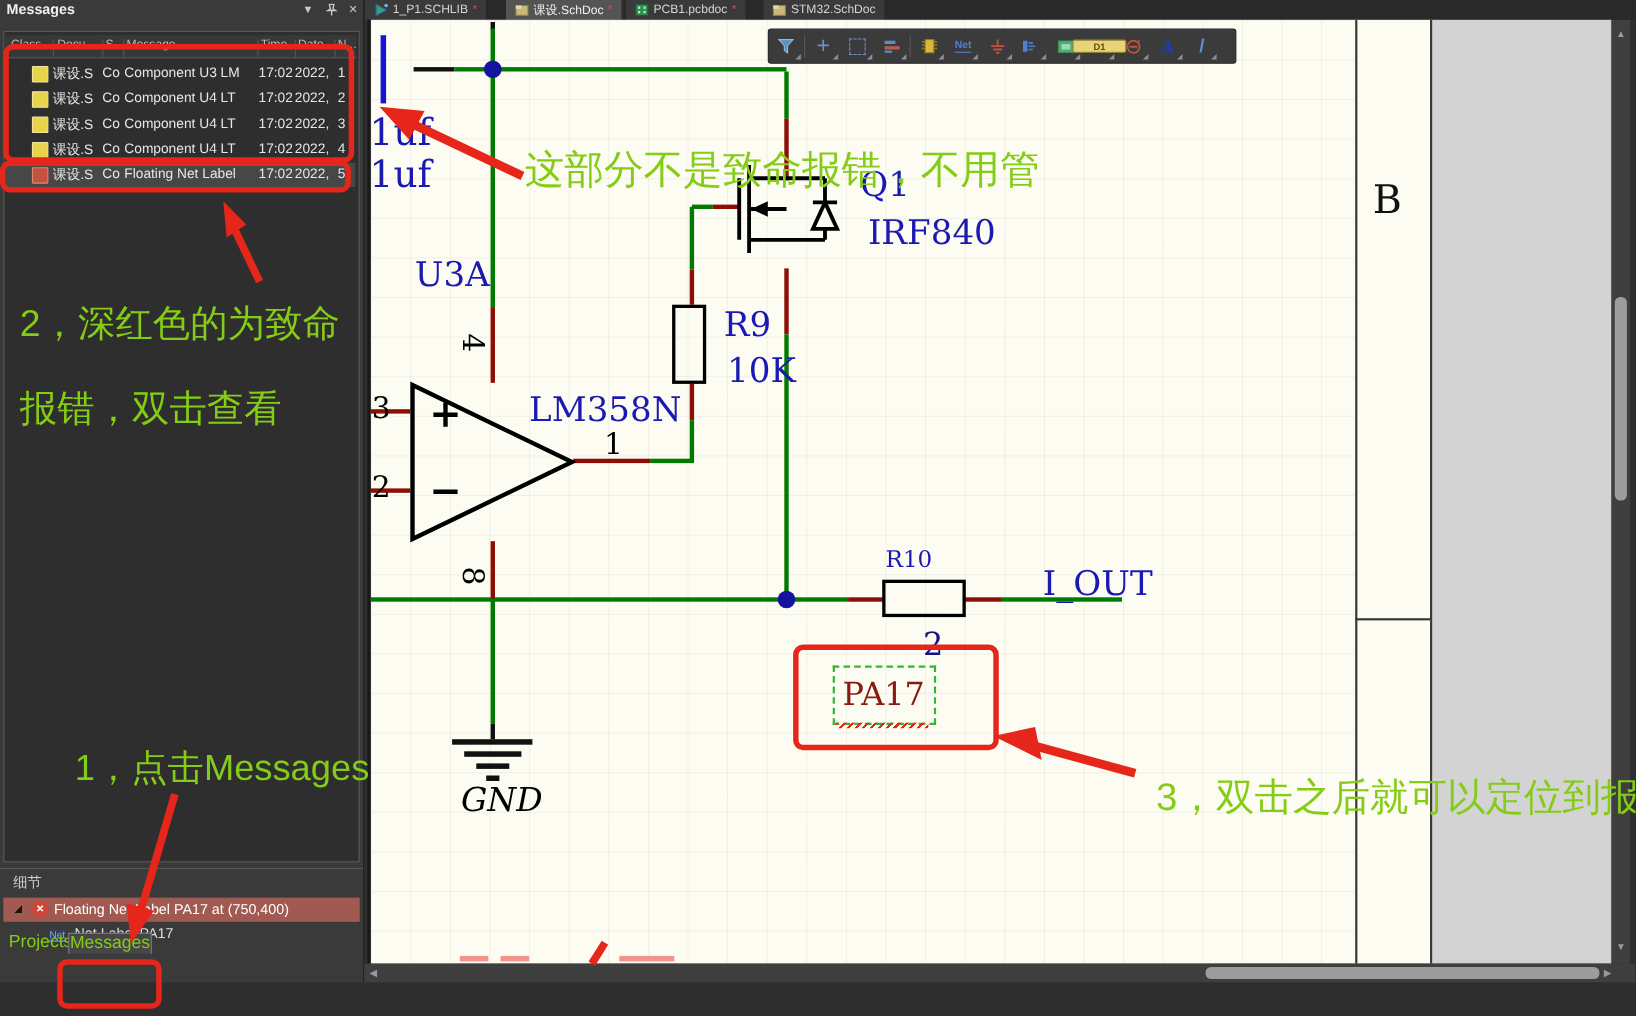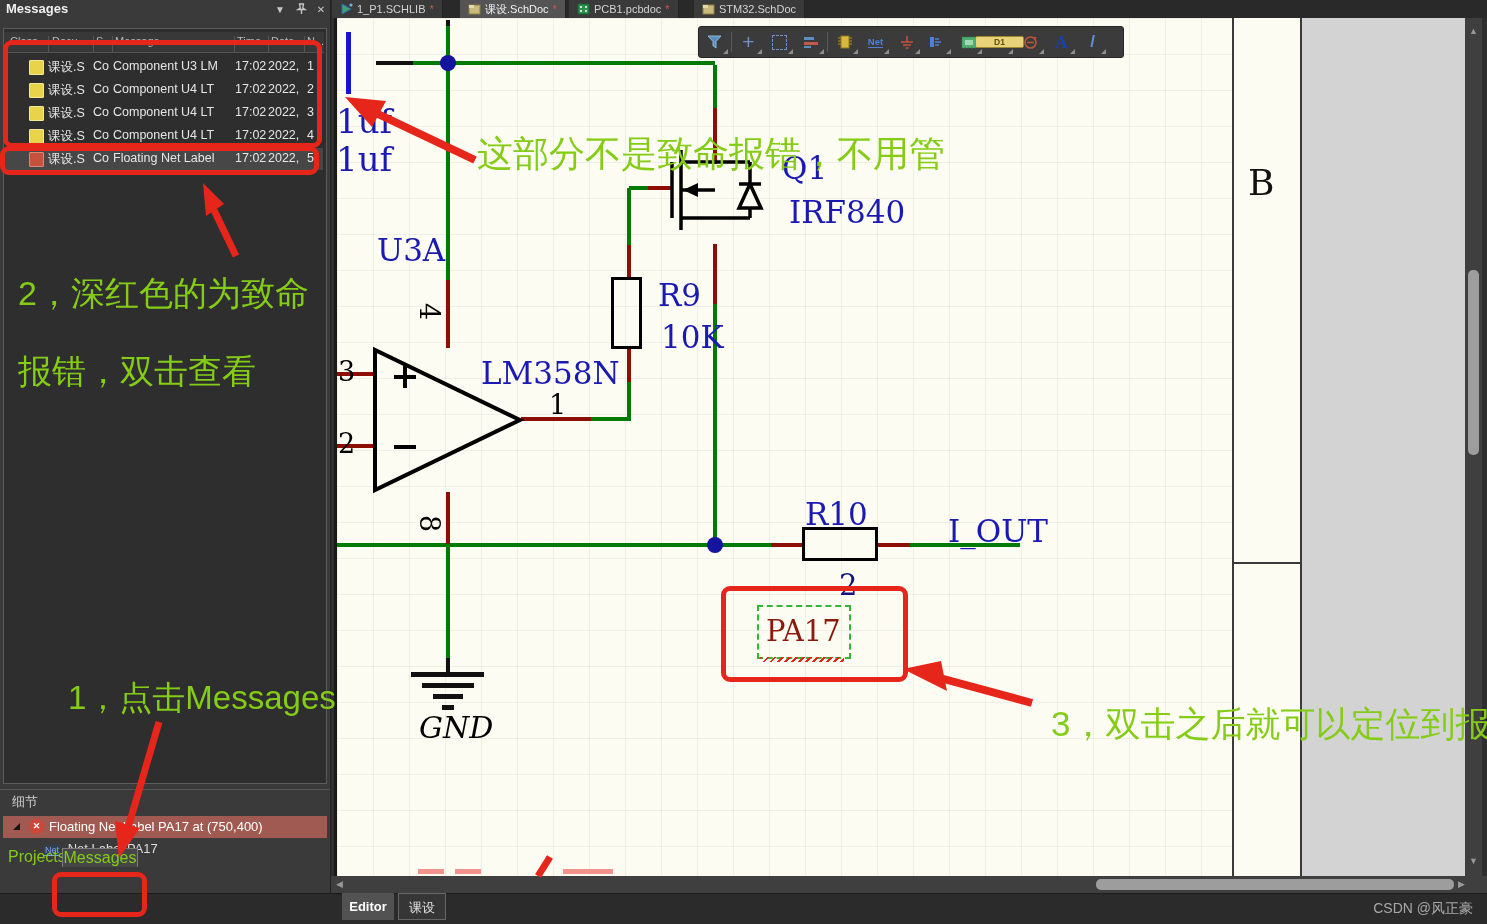--- a/index.html
+++ b/index.html
@@ -191,21 +191,21 @@
   <div class="abs slabel" style="left:481px;top:355px;font-size:31px;">LM358N</div>
   <div class="abs pinnum" style="left:338px;top:356px;">3</div>
   <div class="abs pinnum" style="left:338px;top:428px;">2</div>
   <div class="abs pinnum" style="left:549px;top:389px;">1</div>
   <div class="abs pinnum rot" style="left:421px;top:296px;">4</div>
   <div class="abs pinnum rot" style="left:421px;top:508px;">8</div>
   <div class="abs slabel" style="left:658px;top:277px;font-size:31px;">R9</div>
   <div class="abs slabel" style="left:661px;top:319px;font-size:31px;">10K</div>
   <div class="abs slabel" style="left:782px;top:150px;font-size:31px;">Q1</div>
   <div class="abs slabel" style="left:789px;top:194px;font-size:31px;">IRF840</div>
-  <div class="abs slabel" style="left:805px;top:496px;font-size:31px;">R10</div>
+  <div class="abs slabel" style="left:805px;top:496px;font-size:21px;">R10</div>
   <div class="abs" style="left:839px;top:568px;font-family:'DejaVu Serif',serif;font-size:29px;color:#14147e;z-index:7;">2</div>
   <div class="abs slabel" style="left:948px;top:513px;font-size:31px;">I_OUT</div>
 
   <div class="abs" id="pa17-sel" style="left:757px;top:605px;width:90px;height:50px;"></div>
   <div class="abs" id="pa17" style="left:766px;top:614px;">PA17</div>
   <div class="abs" id="pa17-wave" style="left:760px;top:657px;width:84px;height:5px;"></div>
 
   <div class="abs" id="schtoolbar">
     <div class="tbtn">
         <svg width="15" height="14" viewBox="0 0 15 14">
@@ -360,25 +360,20 @@
     </div>
     <div class="abs" id="detail-net">
       <span class="neticon">Net</span>
       <span>Net Label PA17</span>
     </div>
 
     <div class="abs ptab" style="left:8px;">Projects</div>
     <div class="abs ptab" id="tab-messages">Messages</div>
   </div>
 
-  <div class="abs" id="statusbar">
-    <div class="abs btab" id="tab-editor">Editor</div>
-    <div class="abs btab" id="tab-doc">课设</div>
-    <div class="abs" id="watermark">CSDN @风正豪</div>
-  </div>
 
   <div class="abs redbox" style="left:3px;top:40px;width:319px;height:108px;"></div>
   <div class="abs redbox" style="left:0;top:146px;width:319px;height:29px;"></div>
   <div class="abs redbox" style="left:52px;top:872px;width:95px;height:45px;"></div>
   <div class="abs redbox" style="left:721px;top:586px;width:187px;height:96px;"></div>
 
   <div class="abs rednote" style="left:18px;top:271px;font-size:34px;">2，深红色的为致命</div>
   <div class="abs rednote" style="left:18px;top:315px;font-size:34px;margin-top:34px;">报错，双击查看</div>
   <div class="abs rednote" style="left:68px;top:676px;font-size:33px;">1，点击Messages</div>
   <div class="abs rednote" style="left:477px;top:130px;font-size:36px;">这部分不是致命报错，不用管</div>

